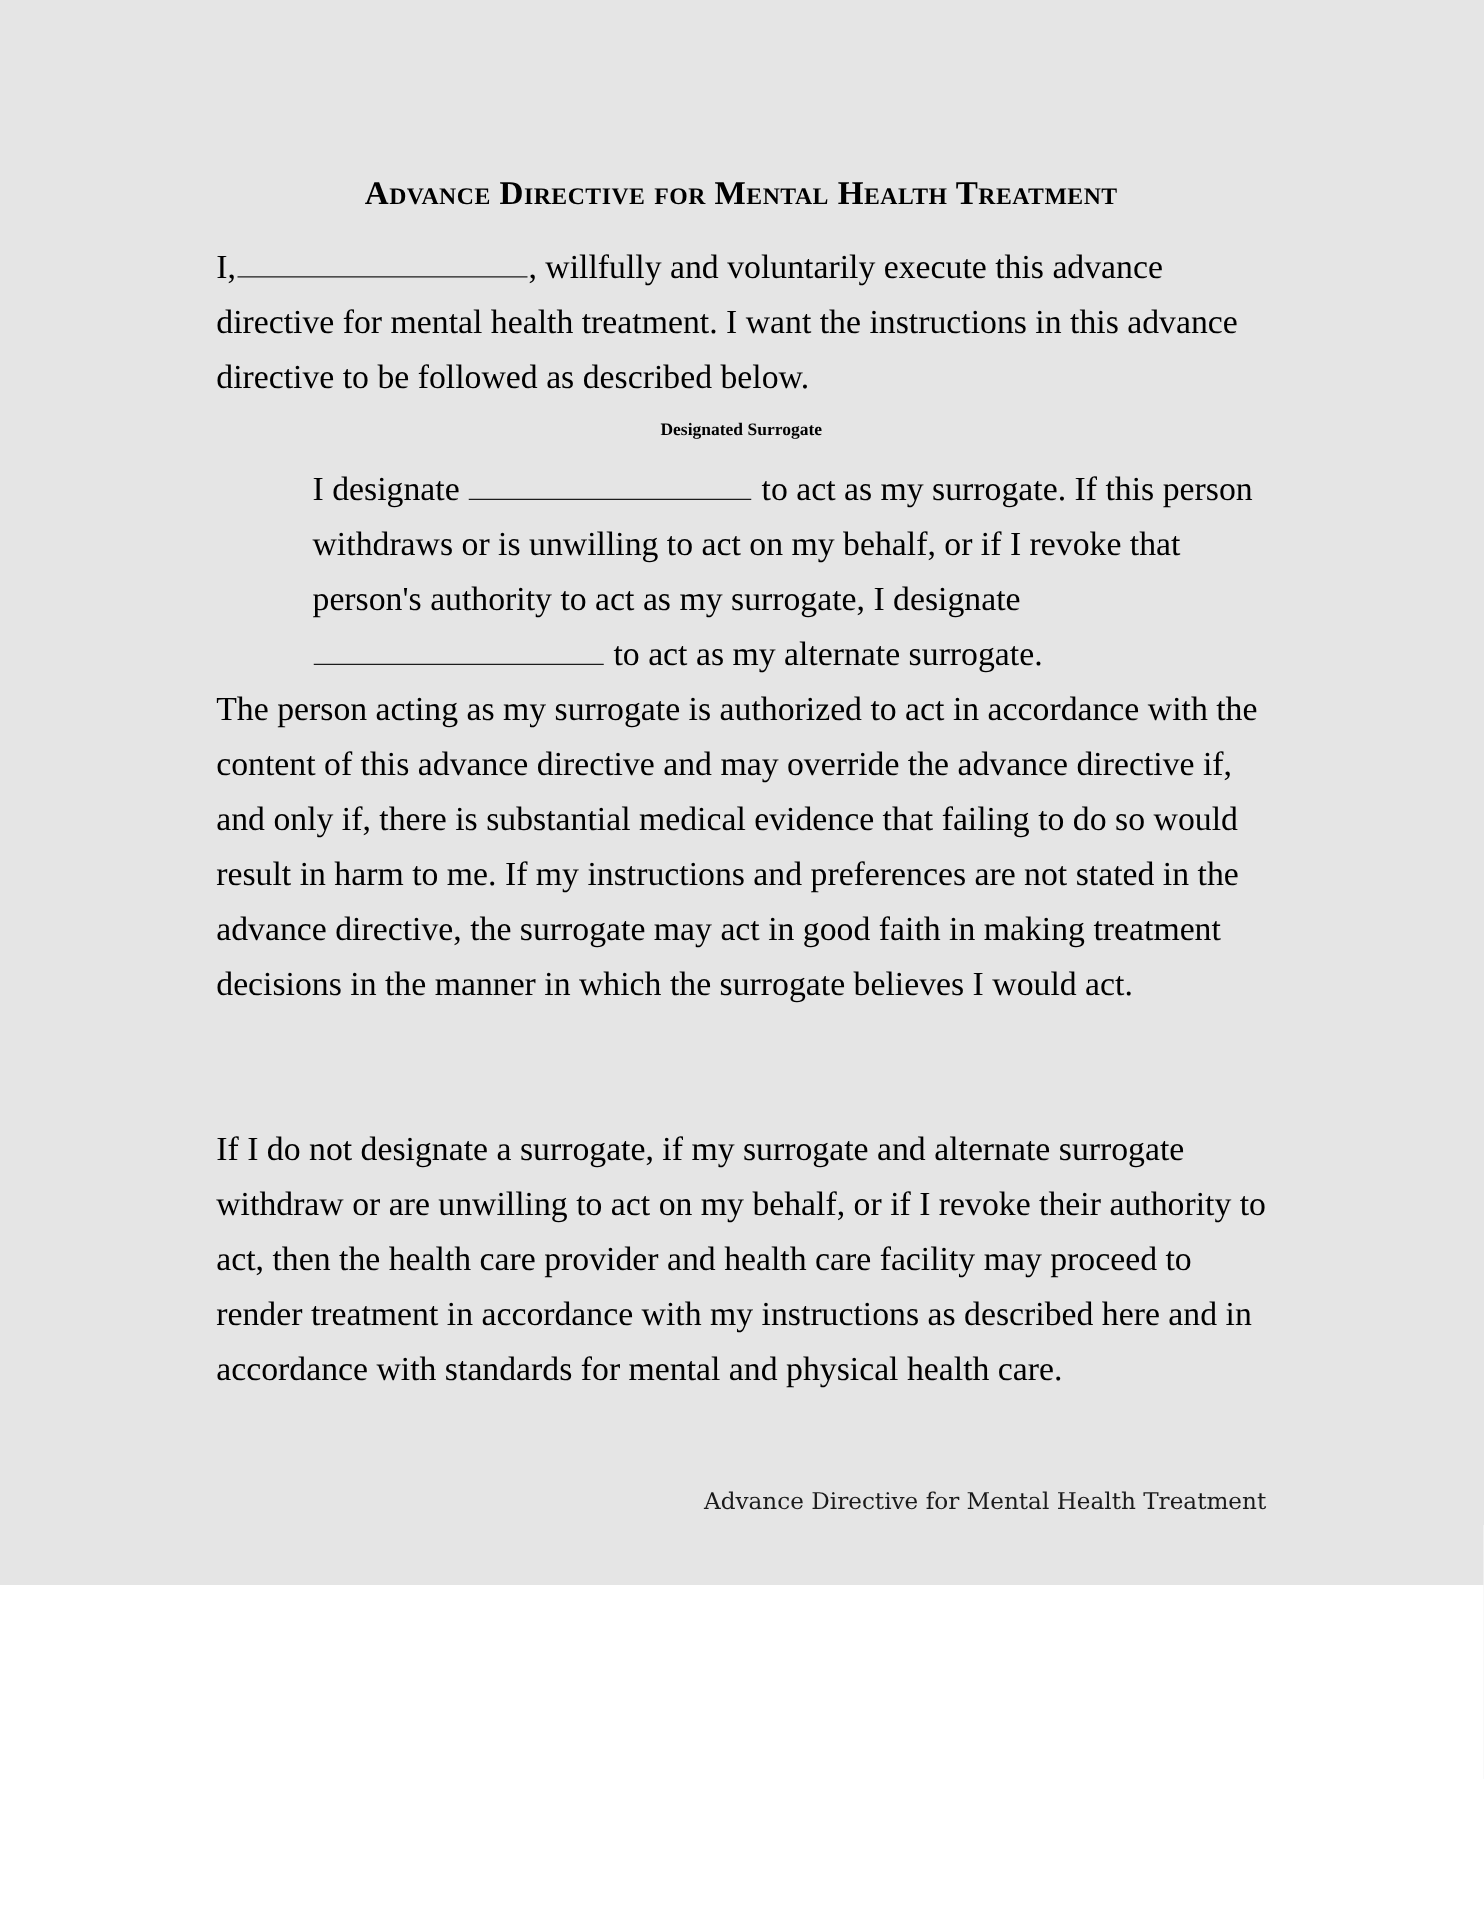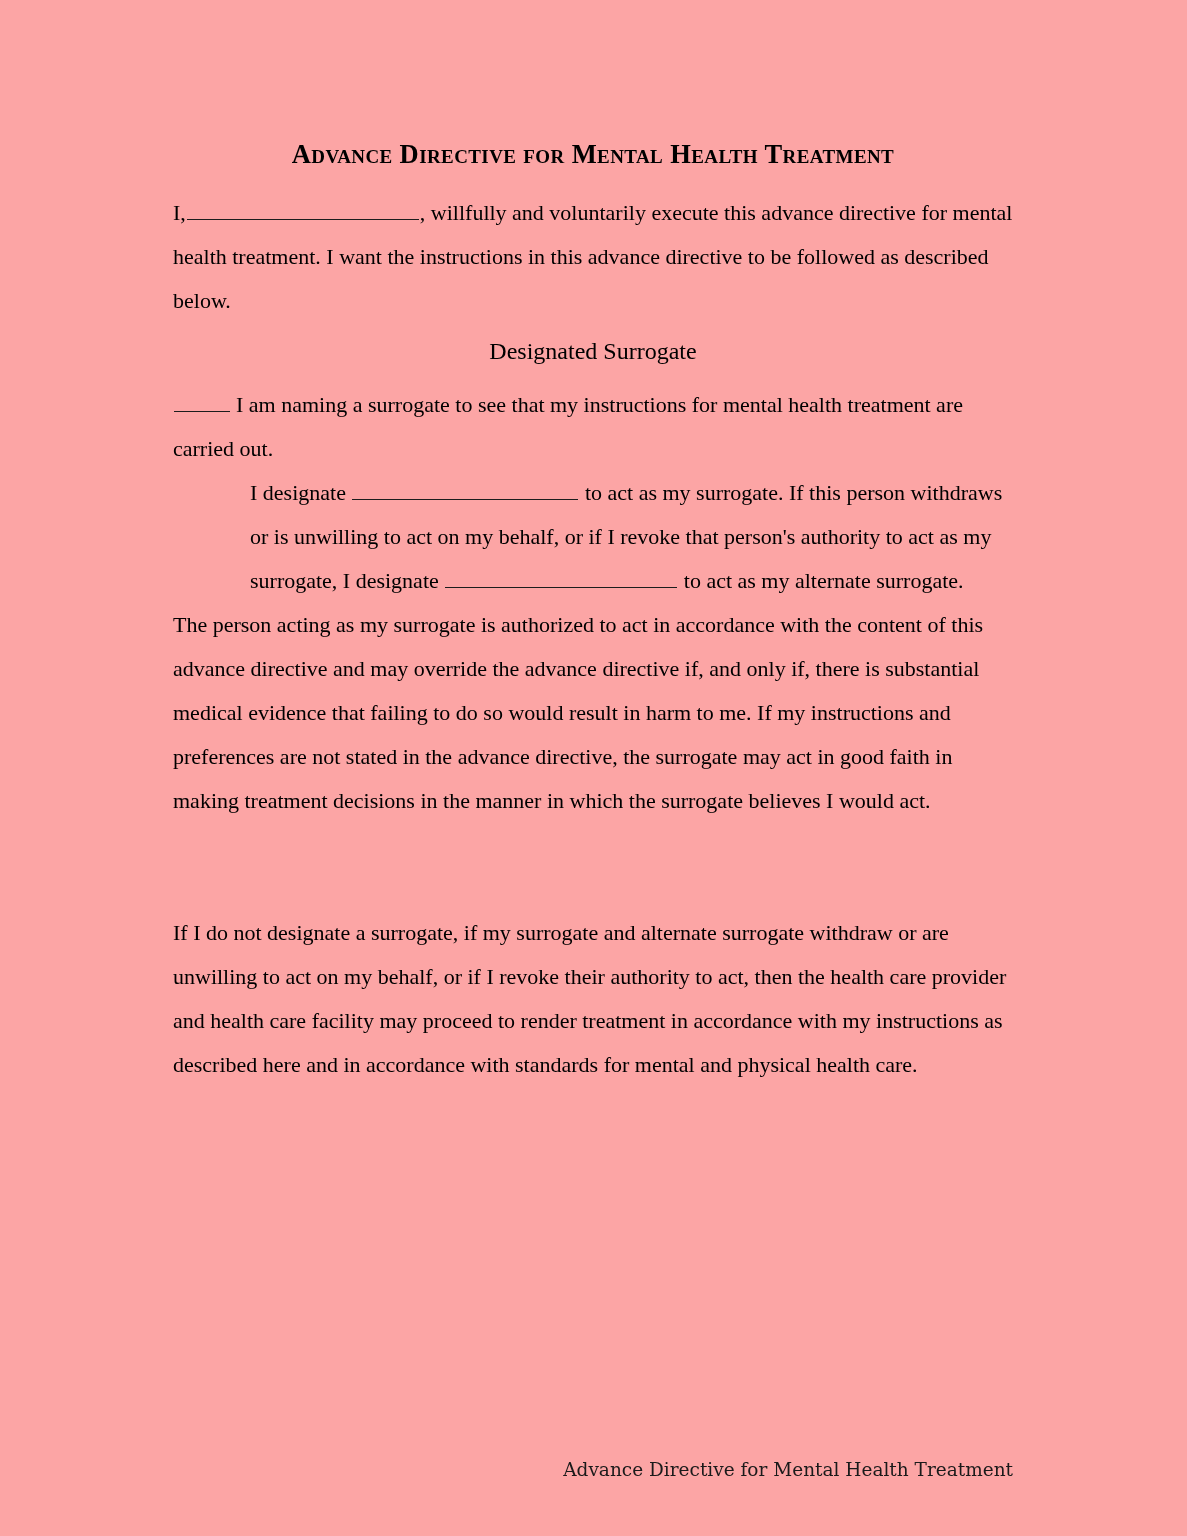--- a/index.html
+++ b/index.html
@@ -10,23 +10,23 @@
   }
   body {
     font-family: "Liberation Serif", "DejaVu Serif", serif;
     color: #000000;
     -webkit-font-smoothing: antialiased;
   }
 
   .page {
     position: relative;
     width: 1187px;
-    height: 1536px;
+    height: 1268px;
     margin: 0 auto;
-    background: #fca5a5;
+    background: #e5e5e5;
     overflow: hidden;
     box-sizing: border-box;
   }
 
   
   .content {
     position: absolute;
     left: 173px;
     top: 140px;
     width: 840px;
@@ -36,30 +36,30 @@
     font-size: 26.5px;
     font-weight: bold;
     font-variant: small-caps;
     text-align: center;
     letter-spacing: 0.4px;
     margin: 0 0 22px 0;
     line-height: 1.1;
   }
 
   .section-heading {
-    font-size: 24px;
-    font-weight: normal;
+    font-size: 14px;
+    font-weight: bold;
     text-align: center;
     margin: 0;
     padding: 12px 0 14px 0;
     line-height: 1.4;
   }
 
   p.body-para {
-    font-size: 22px;
+    font-size: 27px;
     line-height: 44px;
     margin: 0;
     text-align: left;
     text-indent: 0;
     font-family: Liberation Serif, serif;
   }
 
   .indent-block {
     margin-left: 77px;
     width: 770px;
@@ -105,21 +105,20 @@
 <div class="page">
 
   <div class="content">
 
     <h1 class="doc-title">Advance Directive for Mental Health Treatment</h1>
 
     <p class="body-para"><span>I,</span><span class="blank blank-name"></span><span>, willfully and voluntarily execute this advance directive for mental health treatment.  I want the instructions in this advance directive to be followed as described below.</span></p>
 
     <h2 class="section-heading">Designated Surrogate</h2>
 
-    <p class="body-para"><span class="blank blank-check"></span><span>I am naming a surrogate to see that my instructions for mental health treatment are carried out.</span></p>
 
     <div class="indent-block">
       <p class="body-para"><span>I designate</span> <span class="blank blank-designate"></span> <span>to act as my surrogate.  If this person withdraws or is unwilling to act on my behalf, or if I revoke that person's authority to act as my surrogate, I designate</span> <span class="blank blank-alternate"></span> <span>to act as my alternate surrogate.</span></p>
     </div>
 
     <p class="body-para">The person acting as my surrogate is authorized to act in accordance with the content of this advance directive and may override the advance directive if, and only if, there is substantial medical evidence that failing to do so would result in harm to me.  If my instructions and preferences are not stated in the advance directive, the surrogate may act in good faith in making treatment decisions in the manner in which the surrogate believes I would act.</p>
 
     <div class="gap-line"></div>
 
 

